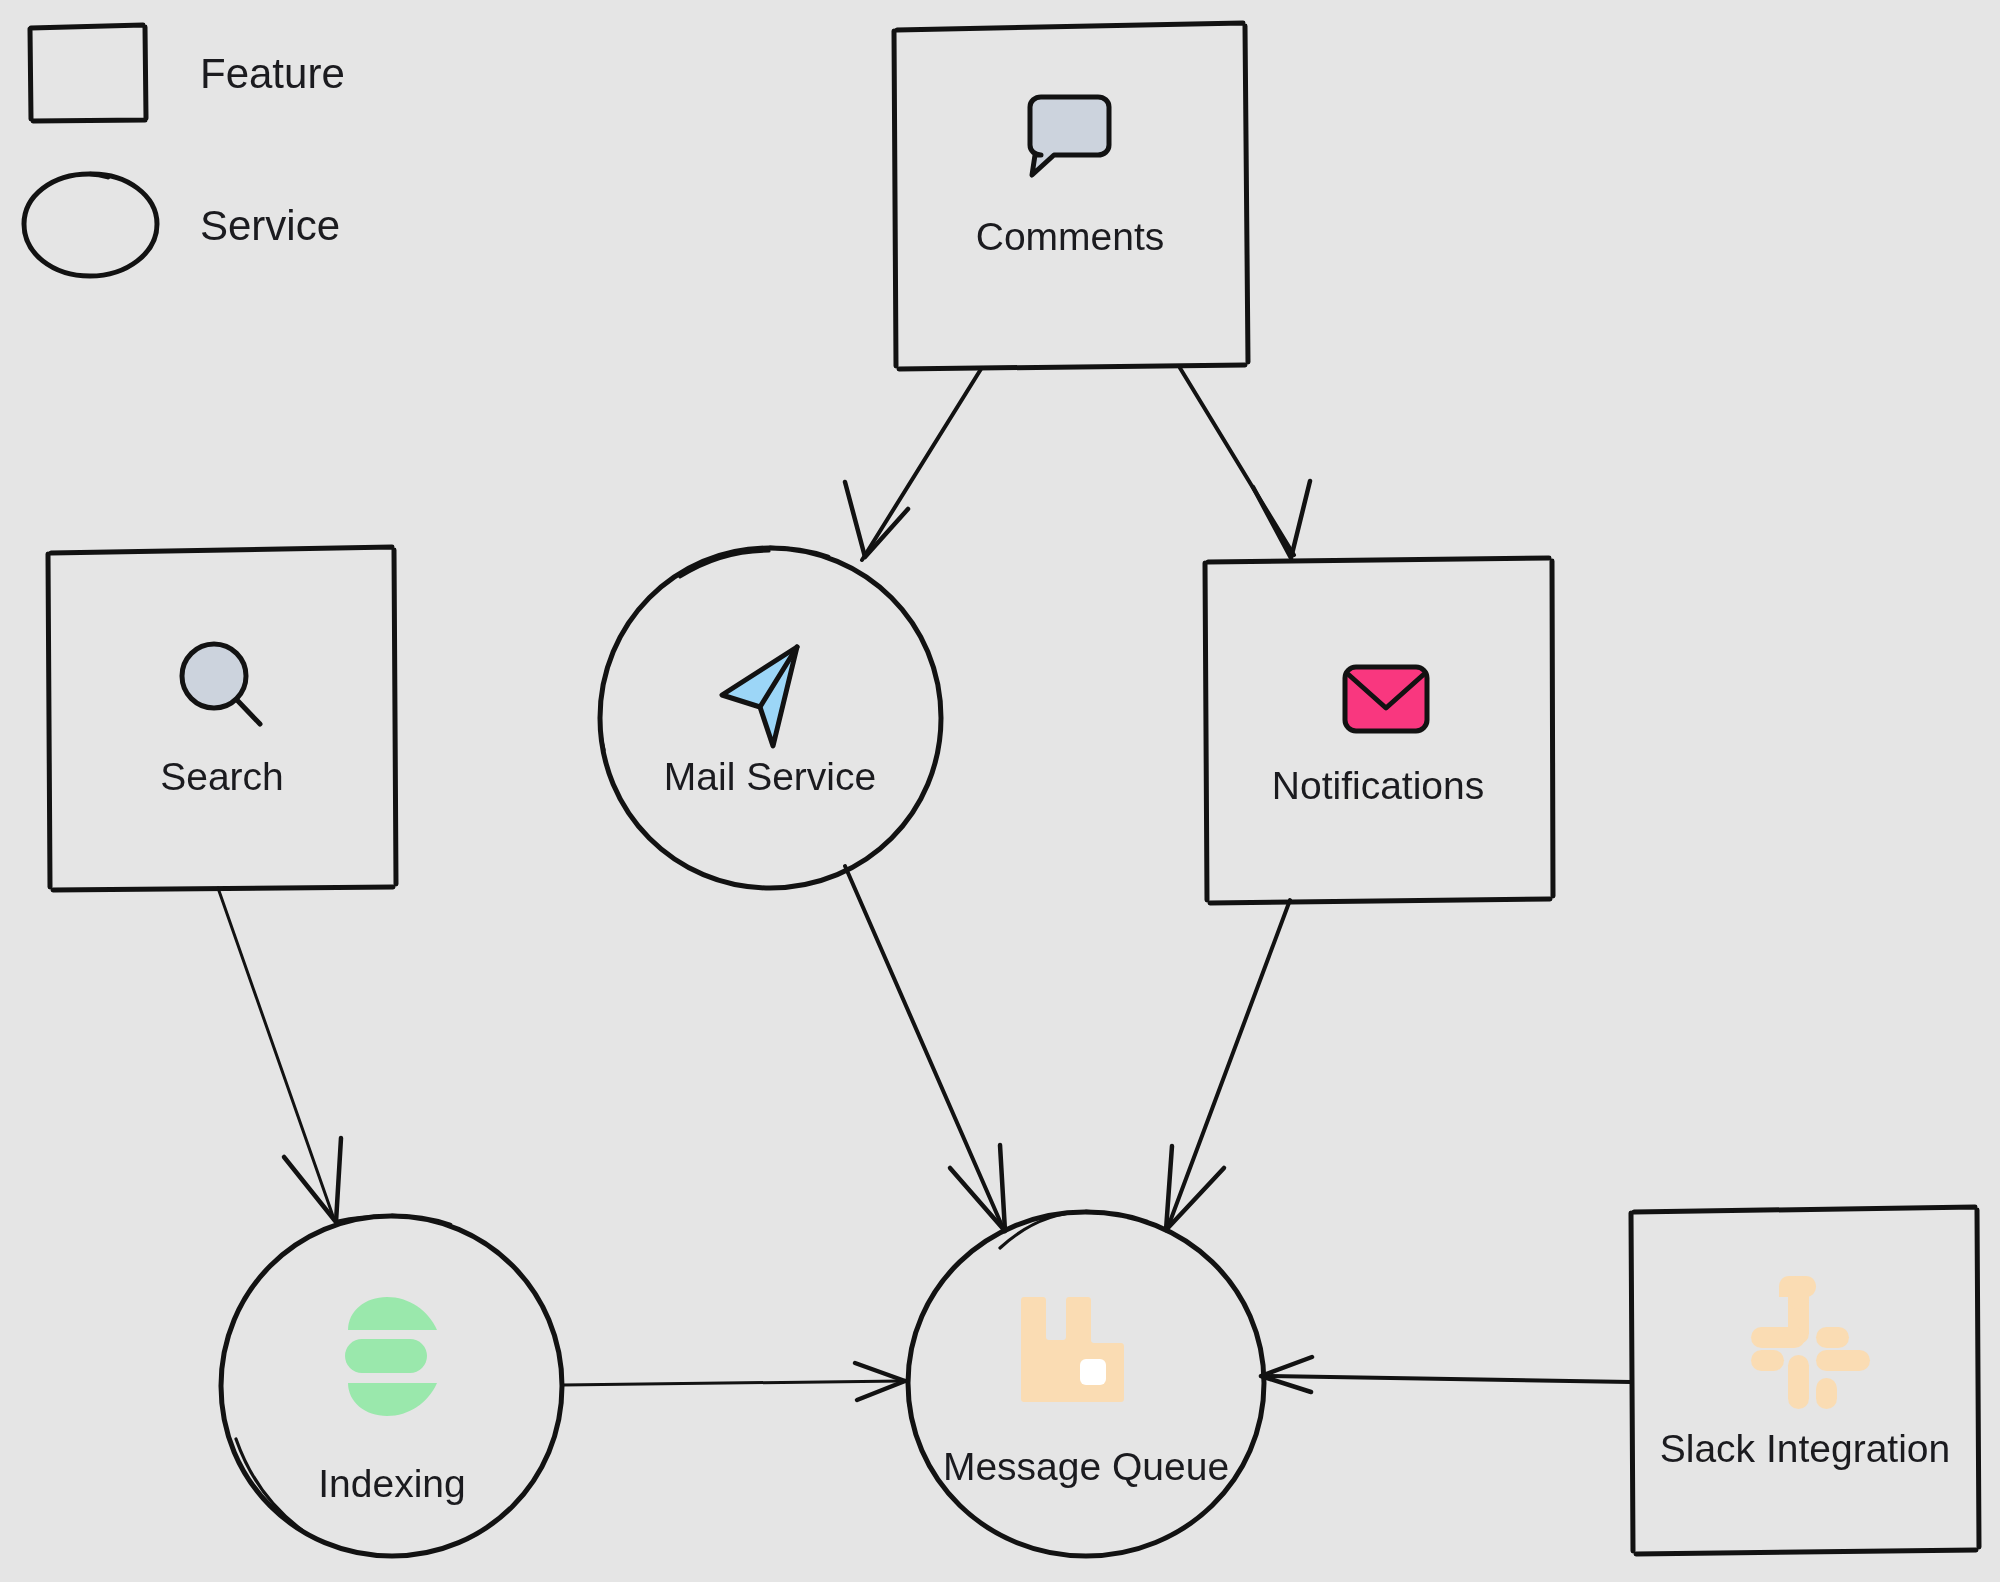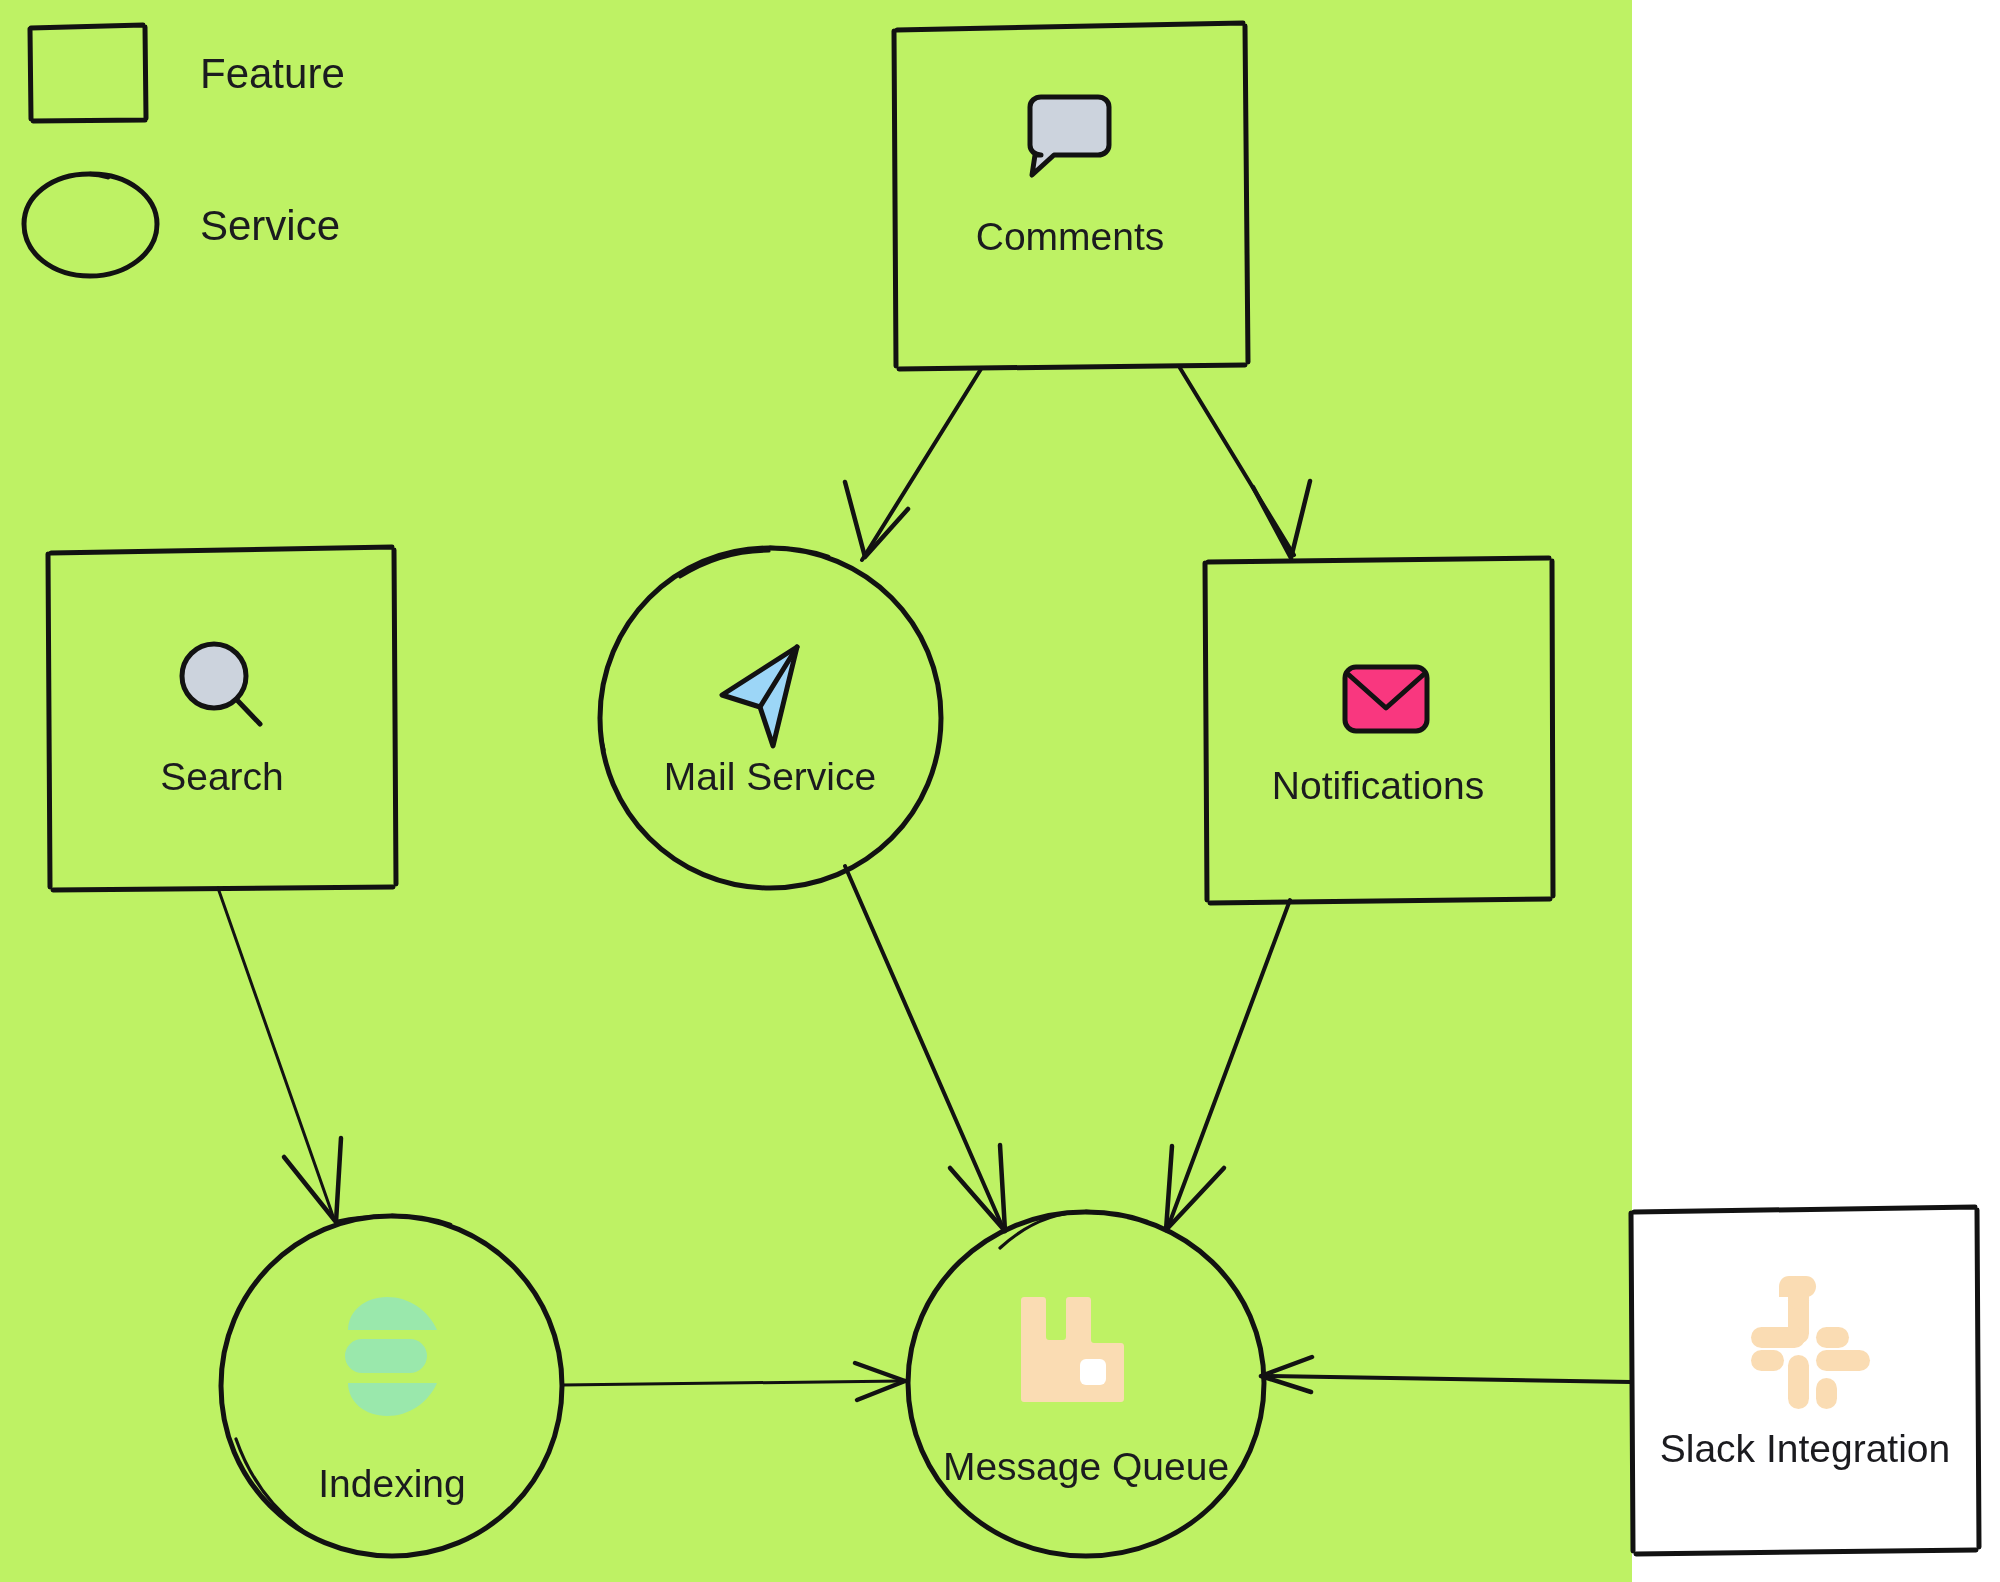--- a/index.html
+++ b/index.html
@@ -8,23 +8,23 @@
     background: #ffffff;
   }
   body {
     width: 2000px;
     height: 1582px;
     font-family: "Liberation Sans", sans-serif;
     overflow: hidden;
   }
   #canvas {
     position: relative;
-    width: 1632px;
+    width: 2000px;
     height: 1582px;
-    background: #bef264;
+    background: #e5e5e5;
   }
   svg.diagram {
     position: absolute;
     top: 0;
     left: 0;
     width: 2000px;
     height: 1582px;
   }
   .sketch-stroke {
     fill: none;

